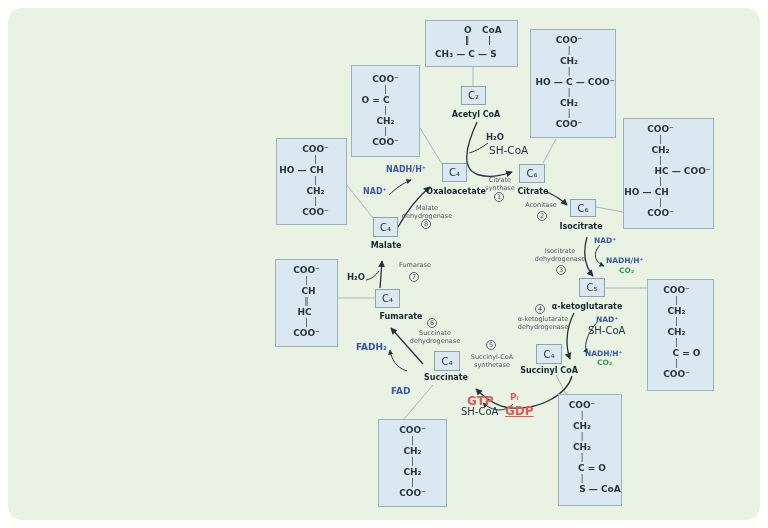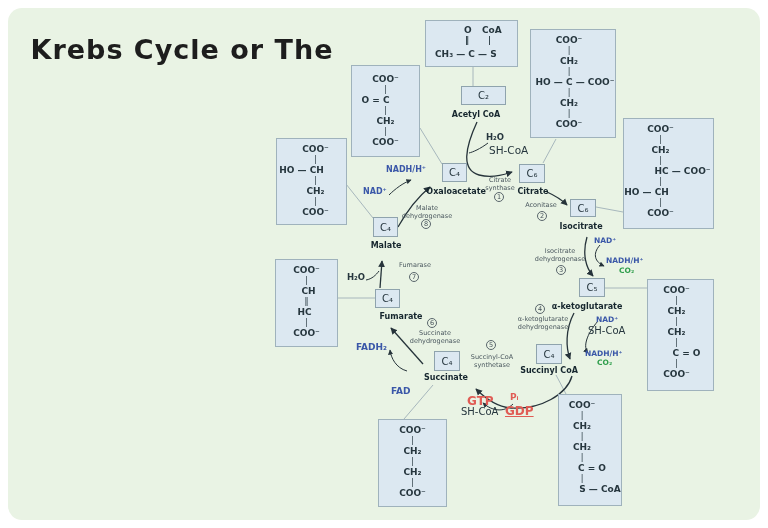--- a/index.html
+++ b/index.html
@@ -28,21 +28,21 @@
   #sb-acetyl span{position:absolute;font-weight:600;color:#26363e;white-space:pre;}
   .ac-o{left:38px;top:4px;font-size:9px;}
   .ac-coa{left:56px;top:4px;font-size:9px;}
   .ac-db{left:39px;top:15px;font-size:8px;}
   .ac-sb{left:62px;top:15px;font-size:8px;}
   .ac-chain{left:9px;top:28px;font-size:9px;}
 
   
   .nbox{position:absolute;background:#dce8f1;border:1px solid #8fa3ad;box-sizing:border-box;
     display:flex;align-items:center;justify-content:center;font-size:10px;color:#26363e;}
-  #nb-acetyl{left:461px;top:86px;width:45px;height:19px;}
+  #nb-acetyl{left:461px;top:86px;width:25px;height:19px;}
   #nb-oxaloacetate{left:442px;top:163px;width:25px;height:19px;}
   #nb-citrate{left:519px;top:164px;width:26px;height:19px;}
   #nb-isocitrate{left:570px;top:199px;width:26px;height:18px;}
   #nb-akg{left:579px;top:278px;width:26px;height:19px;}
   #nb-succinyl{left:536px;top:344px;width:26px;height:20px;}
   #nb-succinate{left:434px;top:351px;width:26px;height:20px;}
   #nb-fumarate{left:375px;top:289px;width:25px;height:19px;}
   #nb-malate{left:373px;top:217px;width:25px;height:20px;}
 
   
@@ -136,21 +136,20 @@
       <path d="M 600,245 C 592,254 595,262 604,266" marker-end="url(#ah)"></path>
       <path d="M 598,321 C 586,335 583,347 588,353" marker-end="url(#ah)"></path>
       <path d="M 513,404 C 504,413 492,411 483,403" marker-end="url(#ah)"></path>
       <path d="M 407,371 C 396,368 391,358 390,350" marker-end="url(#ah)"></path>
       <path d="M 366,280 C 372,279 376,275 379,271"></path>
       <path d="M 389,195 C 395,189 403,183 411,180" marker-end="url(#ah)"></path>
     </g>
   </svg>
 
   <div class="title">
-    <div>Krebs Cycle or The</div>
   </div>
 
   <div class="sbox" id="sb-oxaloacetate">
       <div class="frow">COO⁻</div>
       <div class="bond">|</div>
       <div class="frow" style="transform: translateX(-10px);">O = C</div>
       <div class="bond">|</div>
       <div class="frow">CH₂</div>
       <div class="bond">|</div>
       <div class="frow">COO⁻</div>

